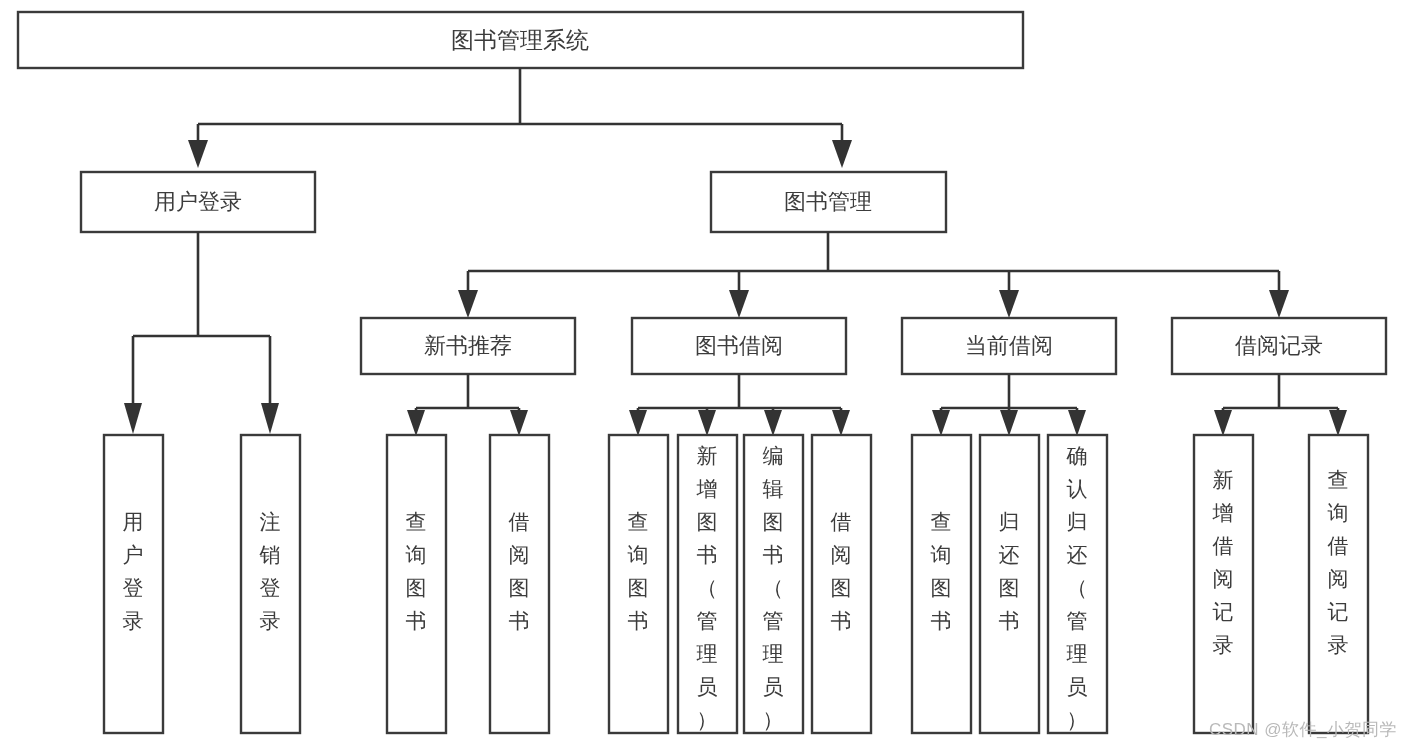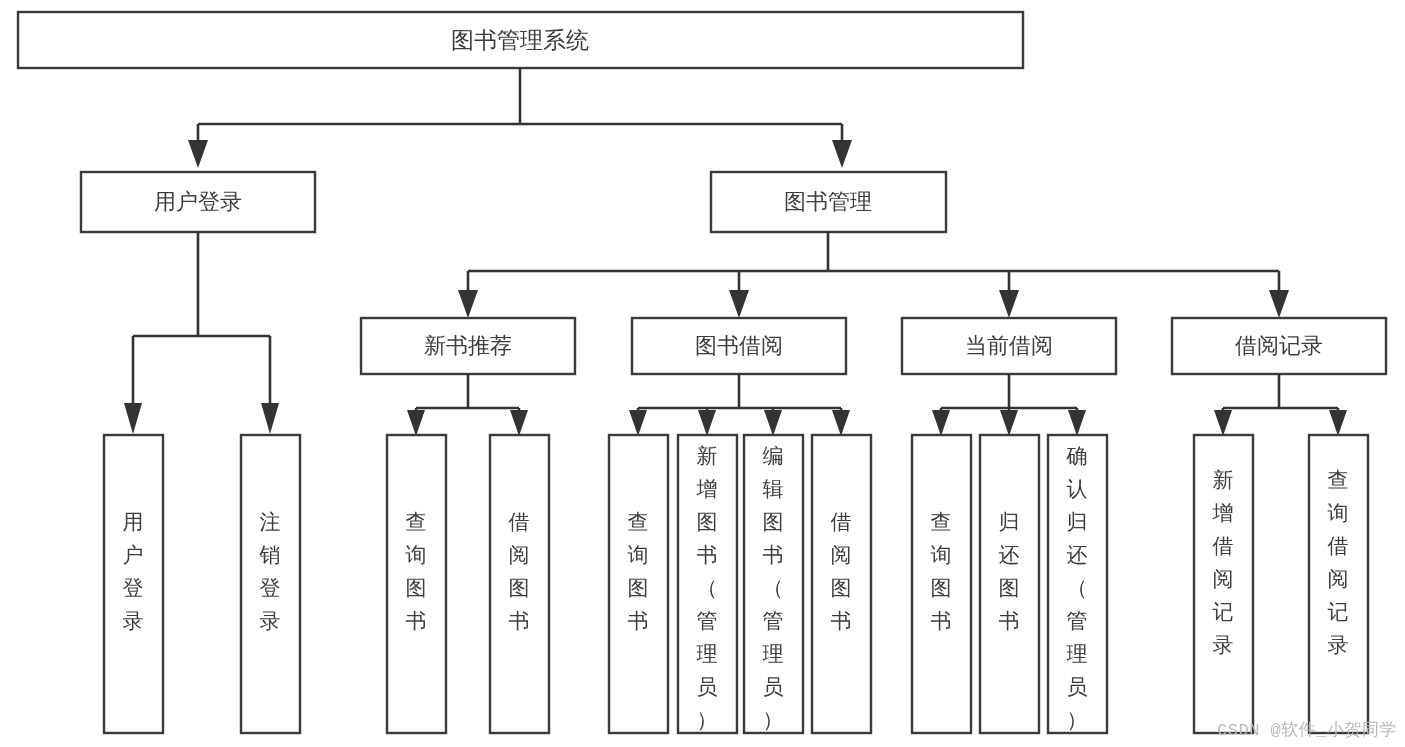--- a/index.html
+++ b/index.html
@@ -49,21 +49,21 @@
   .arrow-head {
     fill: #333333;
     stroke: none;
   }
   .watermark {
     position: absolute;
     right: 8px;
     bottom: 6px;
     color: #b9b9b9;
     font-size: 17px;
-    font-family: Liberation Mono, monospace;
+    font-family: Liberation Sans, sans-serif;
     letter-spacing: 0.5px;
     white-space: nowrap;
     user-select: none;
   }
 </style>
 </head>
 <body>
 
 <svg id="diagram" viewBox="0 0 1405 747" xmlns="http://www.w3.org/2000/svg">
 

